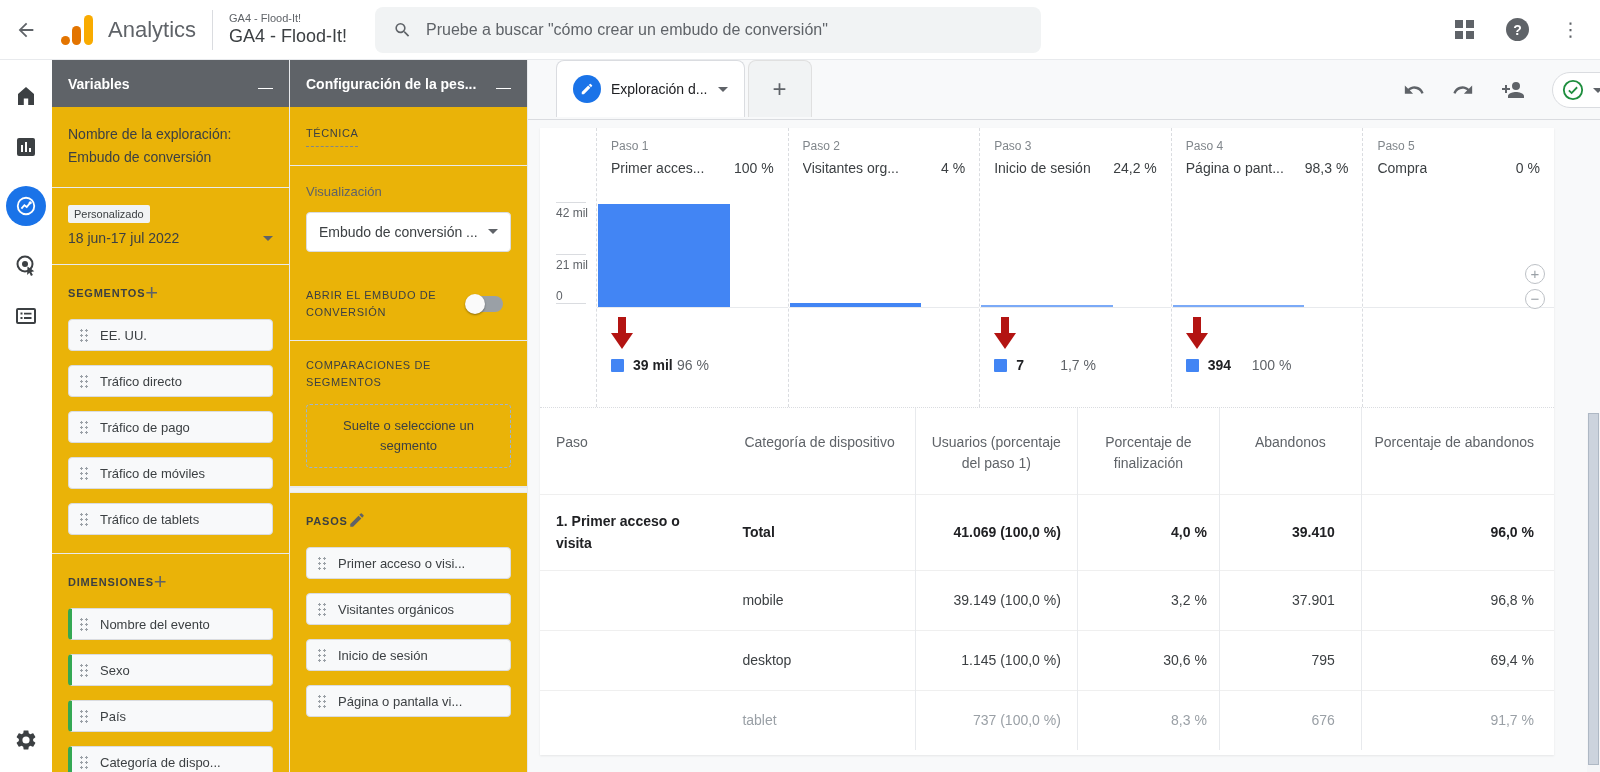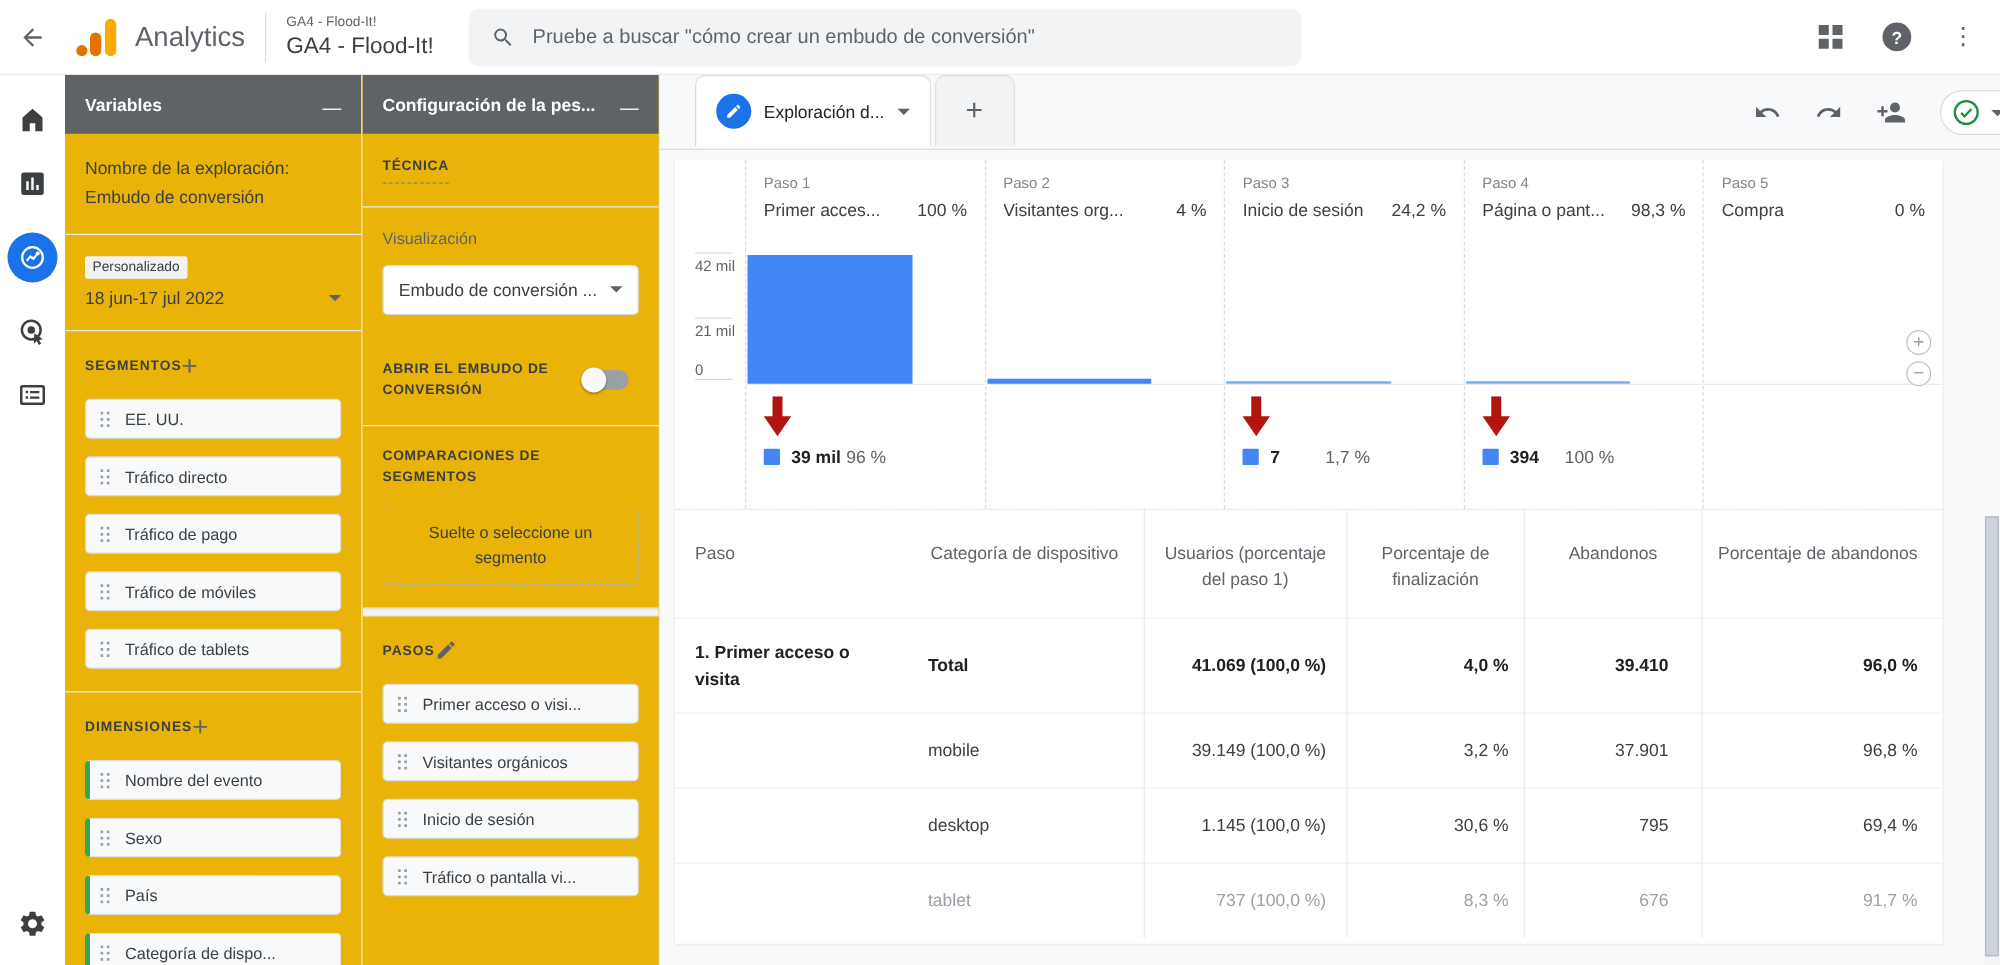--- a/index.html
+++ b/index.html
@@ -41,21 +41,21 @@
   .name-label,.name-value{font-size:14px;line-height:1.65;color:#3c4043}
   .badge{display:inline-block;background:#f1f3f4;font-size:11px;padding:3px 6px;color:#3c4043;border-radius:2px}
   .date-row{display:flex;justify-content:space-between;align-items:center;margin-top:7px;font-size:14px;cursor:pointer}
   .sec-label{font-size:11px;font-weight:bold;letter-spacing:.8px;color:#3c4043;display:flex;align-items:center;min-height:24px}
   .plus{font-size:22px;font-weight:normal;color:#5f6368;cursor:pointer;line-height:1}
   .chip{height:32px;border:1px solid #dadce0;border-radius:4px;background:#f8f9fa;display:flex;align-items:center;gap:11px;
         padding:0 10px;margin-top:14px;font-size:13px;color:#3c4043;white-space:nowrap;overflow:hidden;cursor:grab}
   .chip .handle{width:10px;height:15px;flex:none;
         background-image:radial-gradient(circle,#9aa0a6 1.1px,transparent 1.4px);background-size:5px 5px}
   .chip.dim{border-left:4px solid #34a853;padding-left:7px}
-  .cap-label{font-size:11px;font-weight:bold;letter-spacing:.6px;color:#3c4043;line-height:1.6}
+  .cap-label{font-size:11px;font-weight:normal;letter-spacing:.6px;color:#3c4043;line-height:1.6}
   .tecnica{display:inline-block;border-bottom:1px dashed #80868b;padding-bottom:3px}
   .select{margin-top:12px;height:40px;border:1px solid #dadce0;border-radius:4px;display:flex;align-items:center;
           justify-content:space-between;padding:0 12px;font-size:14px;color:#3c4043;background:#fff;cursor:pointer}
   .caret{width:0;height:0;border-left:5px solid transparent;border-right:5px solid transparent;border-top:5px solid #5f6368;flex:none}
   .viz-label{font-size:13px;color:#5f6368}
   .toggle-row{display:flex;justify-content:space-between;align-items:center;margin-top:35px}
   .toggle{width:36px;height:16px;border-radius:8px;background:#9aa0a6;position:relative;margin-right:8px;cursor:pointer;flex:none}
   .toggle .knob{position:absolute;left:-2px;top:-2px;width:20px;height:20px;border-radius:50%;background:#fafafa;box-shadow:0 1px 2px rgba(0,0,0,.4)}
   .dropzone{margin-top:12px;border:1px dashed #9db3ce;border-radius:4px;padding:11px 10px;text-align:center;
             font-size:13px;color:#3c4043;line-height:1.55;cursor:pointer}
@@ -308,21 +308,21 @@
       <div class="chip">
           <i class="handle"></i>
           <span>Visitantes orgánicos</span>
         </div>
       <div class="chip">
           <i class="handle"></i>
           <span>Inicio de sesión</span>
         </div>
       <div class="chip">
           <i class="handle"></i>
-          <span>Tráfico o pantalla vi...</span>
+          <span>Página o pantalla vi...</span>
         </div>
 
     </div>
   </div>
 
   <div class="canvas">
     <div class="tabbar">
       <div class="tab-active">
         <span class="tab-pencil">
           <svg width="14" height="14" viewBox="0 0 24 24" fill="#fff">

